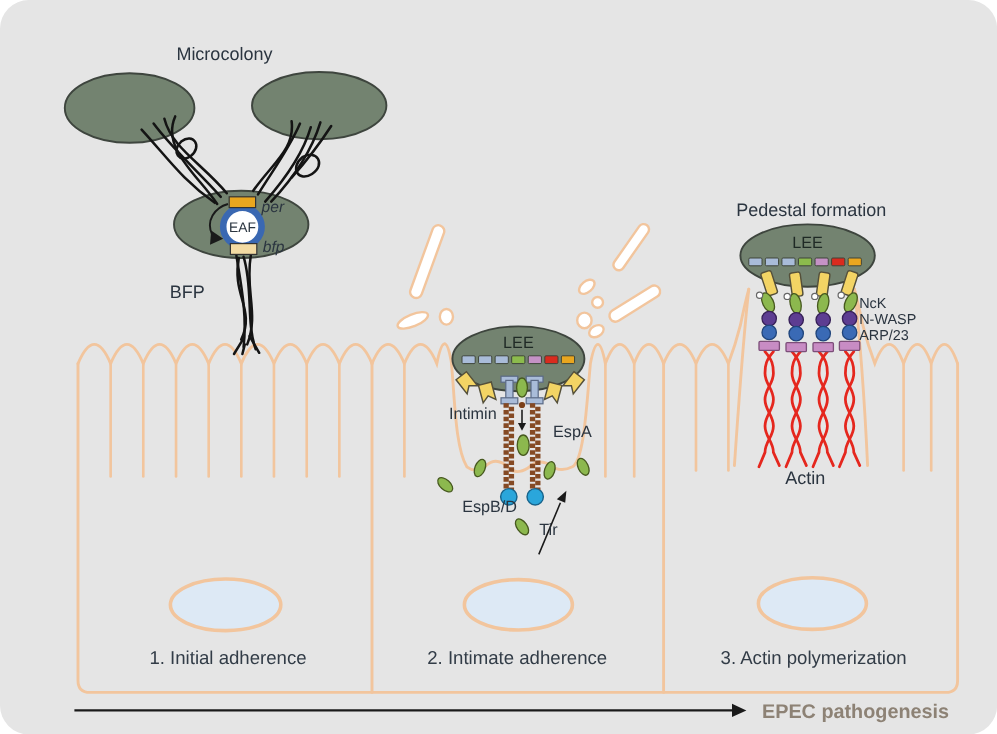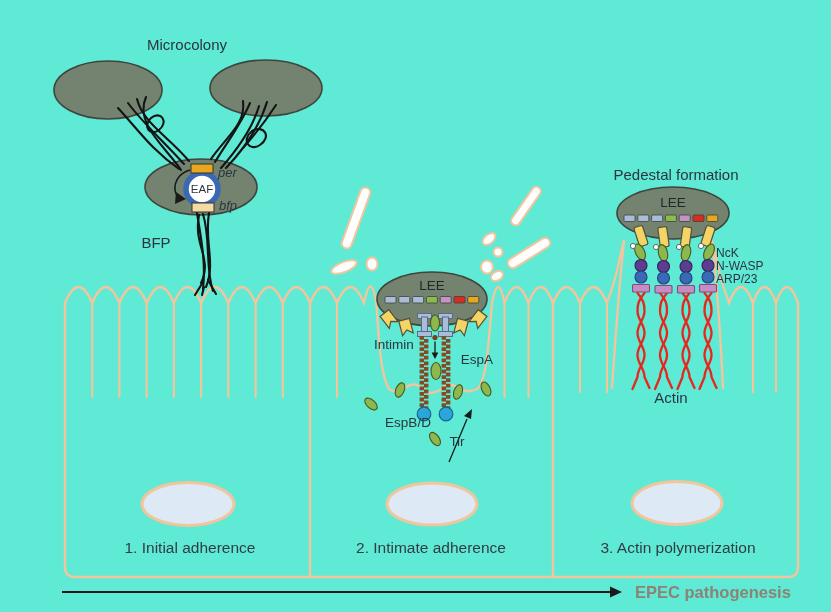--- a/index.html
+++ b/index.html
@@ -1,16 +1,16 @@
 <!DOCTYPE html>
 <html><head>
 <meta charset="utf-8">
 <style>
   html,body { margin:0; padding:0; background:#ffffff; }
-  .canvas { position:relative; width:831px; height:612px; background:#5eead4; overflow:hidden; }
+  .canvas { position:relative; width:831px; height:612px; background:#e5e5e5; overflow:hidden;border-radius:24px; }
   svg { position:absolute; left:0; top:0; }
   text { font-family:"Liberation Sans", sans-serif; fill:#2b3540; }
   .lbl      { font-size:15px; }
   .lbl-sm   { font-size:13.5px; }
   .lbl-xs   { font-size:12px; }
   .lbl-it   { font-size:13px; font-style:italic; }
   .lbl-stage{ font-size:15.5px; fill:#323c47; }
   .lbl-axis { font-size:16.5px; font-weight:bold; fill:#8d8275; }
   .lbl-eaf  { font-size:11.5px; }
   .lbl-lee  { font-size:13.5px; fill:#1f2925; }

